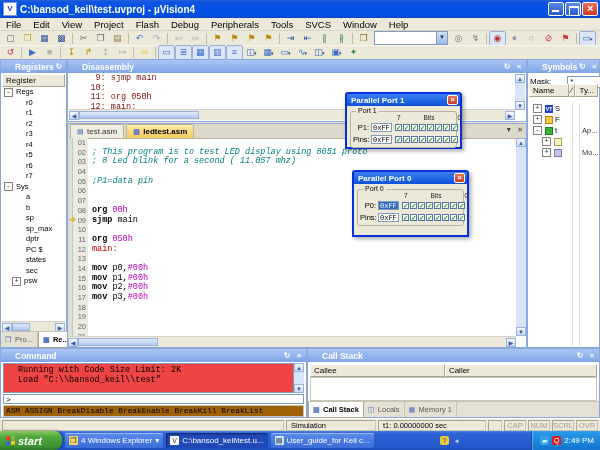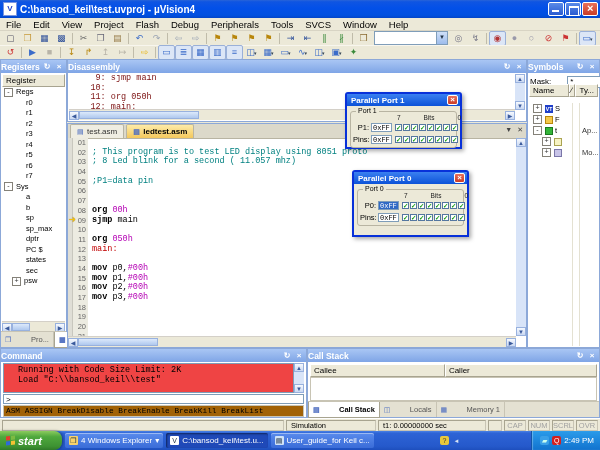--- a/index.html
+++ b/index.html
@@ -29,39 +29,39 @@
   .tbi.pressed{border:1px solid #9AB0D8;background:#DCE6F6}
   .tbi .dd{font-size:5px;color:#345;margin-left:-1px}
   .tbsep{width:1px;height:11px;background:#C0BCAA;margin:0 2px;flex:0 0 auto}
   .combo{width:72px;height:12px;background:#fff;border:1px solid #7F9DB9;display:flex;margin:0 2px;flex:0 0 auto}
   .combo input{flex:1;border:0;font-size:8px;padding:0 2px;min-width:0;outline:none;font-family:"Liberation Sans",sans-serif}
   .combo .cbtn{width:10px;background:linear-gradient(180deg,#CFE0F8,#9DBCEC);border-left:1px solid #7F9DB9;
     color:#234;font-size:6px;text-align:center;line-height:11px}
   
   .panel{background:#fff;border:1px solid #8CA8D8;box-sizing:border-box}
   .ptitle{height:13px;background:linear-gradient(180deg,#A9C6F4,#7FA5E6);color:#fff;font-weight:bold;
-    font-size:8.5px;display:flex;align-items:center;padding:0 2px 0 0;box-sizing:border-box}
+    font-size:8.5px;display:flex;align-items:center;padding:0 2px 0 14px;box-sizing:border-box}
   .ptools{margin-left:auto;display:flex;gap:2px}
   .pt{width:10px;height:10px;font-size:8px;line-height:10px;text-align:center;color:#fff}
   .hdrcell{background:#ECE9D8;border:1px solid #fff;border-right-color:#A8A490;border-bottom-color:#A8A490;
     font-size:8px;padding:0 3px;box-sizing:border-box;height:13px;line-height:12px}
   
   #registers{left:0;top:59px;width:67px;height:289px}
   #reg-tree{position:absolute;top:27px;left:1px;right:1px;bottom:30px;overflow:hidden;font-size:7.5px}
   .trow{height:10.5px;line-height:10.5px;display:flex;align-items:center;white-space:nowrap}
   .expbox{width:7px;height:7px;border:1px solid #848178;background:#fff;font-size:7px;line-height:5px;
     text-align:center;margin:0 3px 0 2px;flex:0 0 auto;color:#333}
   .tind{padding-left:24px}
   .scrollh{height:10px;background:#ECE9D8;display:flex;align-items:center;border-top:1px solid #D4D0C8}
   .sbtn{width:10px;height:9px;background:linear-gradient(180deg,#F6F9FE,#C9D8F2);border:1px solid #98B1DE;
     font-size:6px;line-height:8px;text-align:center;color:#3A5A9C;box-sizing:border-box;flex:0 0 auto}
   .sthumb{height:8px;background:linear-gradient(180deg,#DCE9FB,#AFC8EE);border:1px solid #98B1DE;box-sizing:border-box}
   .paneltabs{position:absolute;left:0;right:0;bottom:0;height:15px;background:#E4E1D2;display:flex;
     border-top:1px solid #C8C4B4;font-size:7.5px;align-items:flex-start}
-  .ptab{display:flex;align-items:center;gap:18px;padding:1px 4px;height:13px;color:#555;border-right:1px solid #C8C4B4}
+  .ptab{display:flex;align-items:center;gap:2px;padding:1px 4px;height:13px;color:#555;border-right:1px solid #C8C4B4}
   .ptab.active{background:#fff;color:#000;border:1px solid #A8A490;border-top:0;font-weight:bold}
   .ticon{width:8px;height:8px;font-size:7px;line-height:8px;color:#4D6DC0}
   
   #center{left:67px;top:59px;width:460px;height:289px;background:#ECE9D8}
   #disasm{position:absolute;left:0;top:0;width:460px;height:63px;background:#fff;border:1px solid #8CA8D8;box-sizing:border-box}
   #dis-code{position:absolute;left:2px;top:14px;right:11px;bottom:11px;overflow:hidden;
     font-family:"Liberation Mono","DejaVu Sans Mono",monospace;font-size:8.5px;color:#7B1010;white-space:pre}
   .dline{height:9.7px;line-height:9.7px}
   .vscroll{position:absolute;right:1px;width:10px;background:#D8E4F8;display:flex;flex-direction:column;justify-content:space-between}
   .hscroll2{position:absolute;left:1px;bottom:1px;height:10px;right:11px}
@@ -74,21 +74,21 @@
   .edtab .ticon{color:#4D6DC0}
   .edtabctl{position:absolute;right:3px;top:2px;font-size:7px;color:#444;display:flex;gap:5px}
   #ed-body{position:absolute;left:0;top:14px;right:10px;bottom:11px;display:flex;overflow:hidden}
   #ed-margin{width:4px;background:#DFDED6;border-right:1px solid #C8C7BE}
   #ed-gutter{width:15px;background:#ECEBE1;color:#666;font-size:7.5px;text-align:right;
     padding-right:2px;box-sizing:border-box;position:relative}
   .gl{height:9.7px;line-height:9.7px}
   #ed-code{flex:1;font-family:"Liberation Mono","DejaVu Sans Mono",monospace;font-size:8.5px;
     white-space:pre;padding-left:4px;overflow:hidden}
   .cl{height:9.7px;line-height:9.7px}
-  .cm{color:#008080;}.kw{font-weight:bold;color:#000}
+  .cm{color:#008080;font-style:italic}.kw{font-weight:bold;color:#000}
   .num{color:#B400B4}.lbl{color:#C00000}.pl{color:#000}
   #ed-marker{position:absolute;left:-4px;color:#F2C012;text-shadow:0 0 1px #8A6A00;font-size:8px}
   
   #symbols{left:527px;top:59px;width:73px;height:289px}
   #sym-mask{position:absolute;top:15px;left:2px;right:2px;height:13px;display:flex;align-items:center;gap:16px;font-size:8px}
   #sym-mask input{width:34px;height:10px;border:1px solid #7F9DB9;font-size:8px;padding:0 2px;outline:none}
   #sym-head{position:absolute;top:24px;left:1px;right:1px;display:flex}
   #sym-tree{position:absolute;top:43px;left:1px;right:1px;bottom:1px;overflow:hidden;font-size:7.5px;
     background:linear-gradient(90deg,transparent 43px,#E4E1D2 43px,#E4E1D2 44px,transparent 44px,transparent 50px,#E4E1D2 50px,#E4E1D2 51px,transparent 51px)}
   .symrow{height:11px;display:flex;align-items:center;position:relative;white-space:nowrap}

